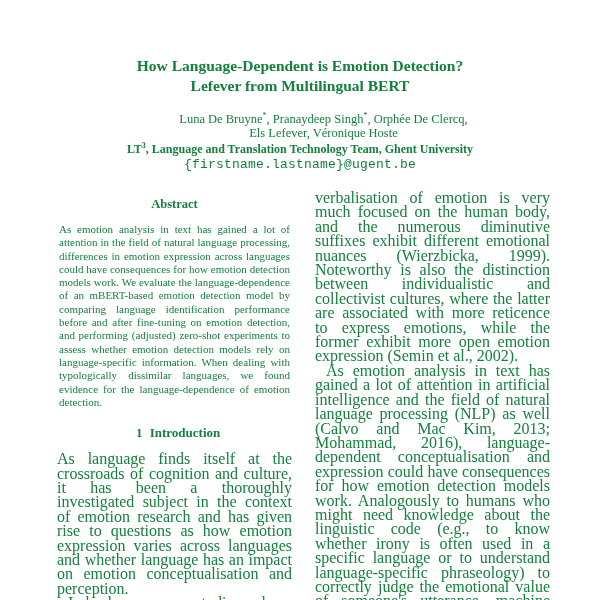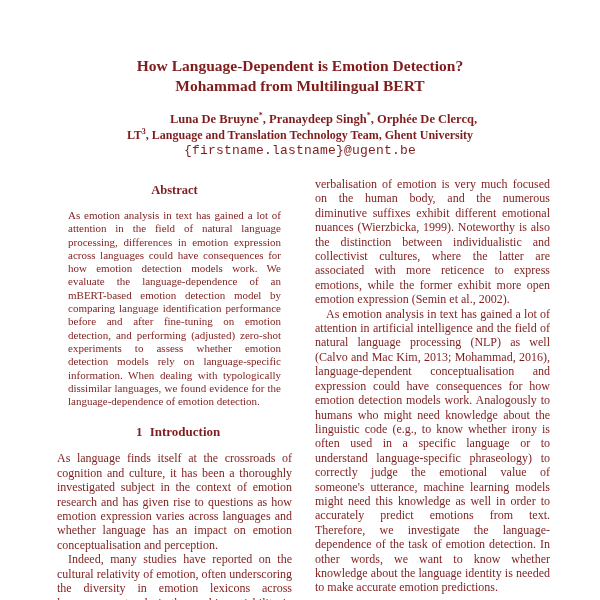--- a/index.html
+++ b/index.html
@@ -6,39 +6,39 @@
     margin: 0;
     padding: 0;
     background: #ffffff;
   }
   .page {
     position: relative;
     width: 600px;
     height: 600px;
     overflow: hidden;
     background: #ffffff;
-    color: #7f1d1d;
+    color: #15803d;
     font-family: "Liberation Serif", serif;
   }
   
   .header {
     padding-top: 56px;
     text-align: center;
   }
   .title {
     margin: 0;
     font-size: 15.5px;
     font-weight: bold;
     line-height: 19.5px;
   }
   .title .title-line { display: block; }
   .authors {
     margin-top: 17px;
     font-size: 12.5px;
-    font-weight: bold;
+    font-weight: normal;
     line-height: 14px;
     padding-left: 47px;
   }
   .authors sup {
     font-size: 8px;
     line-height: 0;
   }
   .affiliation {
     margin-top: 3px;
     font-size: 12px;
@@ -61,21 +61,21 @@
     display: flex;
     margin: 20px 50px 0 57px;
     gap: 23px;
   }
   .col {
     width: 235px;
     flex: 0 0 235px;
     text-align: justify;
   }
   .abstract {
-    margin: 0 11px;
+    margin: 0 2px;
     font-family: Liberation Serif, serif;
   }
   .abstract-heading {
     margin-top: 6px;
     margin-bottom: 11px;
     text-align: center;
     font-weight: bold;
     font-size: 12.5px;
   }
   .abstract-text {
@@ -89,40 +89,41 @@
     font-weight: bold;
     font-size: 13px;
     text-align: center;
   }
   .section-heading .sec-num {
     display: inline-block;
     width: 21px;
   }
   .body-p {
     margin: 0;
-    font-size: 12px;
+    font-size: 16px;
     line-height: 14.4px;
   }
   .body-p.indent {
     text-indent: 11px;
   }
 </style>
 </head>
 <body>
 
 <div class="page">
 
   <header class="header">
     <h1 class="title">
       <span class="title-line">How Language-Dependent is Emotion Detection?</span>
-      <span class="title-line">Mohammad from Multilingual BERT</span>
+      <span class="title-line">Lefever from Multilingual BERT</span>
     </h1>
 
     <div class="authors">
       <div class="authors-line"><span>Luna De Bruyne</span><sup>*</sup><span>, Pranaydeep Singh</span><sup>*</sup><span>, Orphée De Clercq,</span></div>
+      <div class="authors-line">Els Lefever, Véronique Hoste</div>
     </div>
 
     <div class="affiliation"><span>LT</span><sup>3</sup><span>, Language and Translation Technology Team, Ghent University</span></div>
 
     <div class="email">{firstname.lastname}@ugent.be</div>
   </header>
 
   <div class="columns">
 
     <div class="col">

